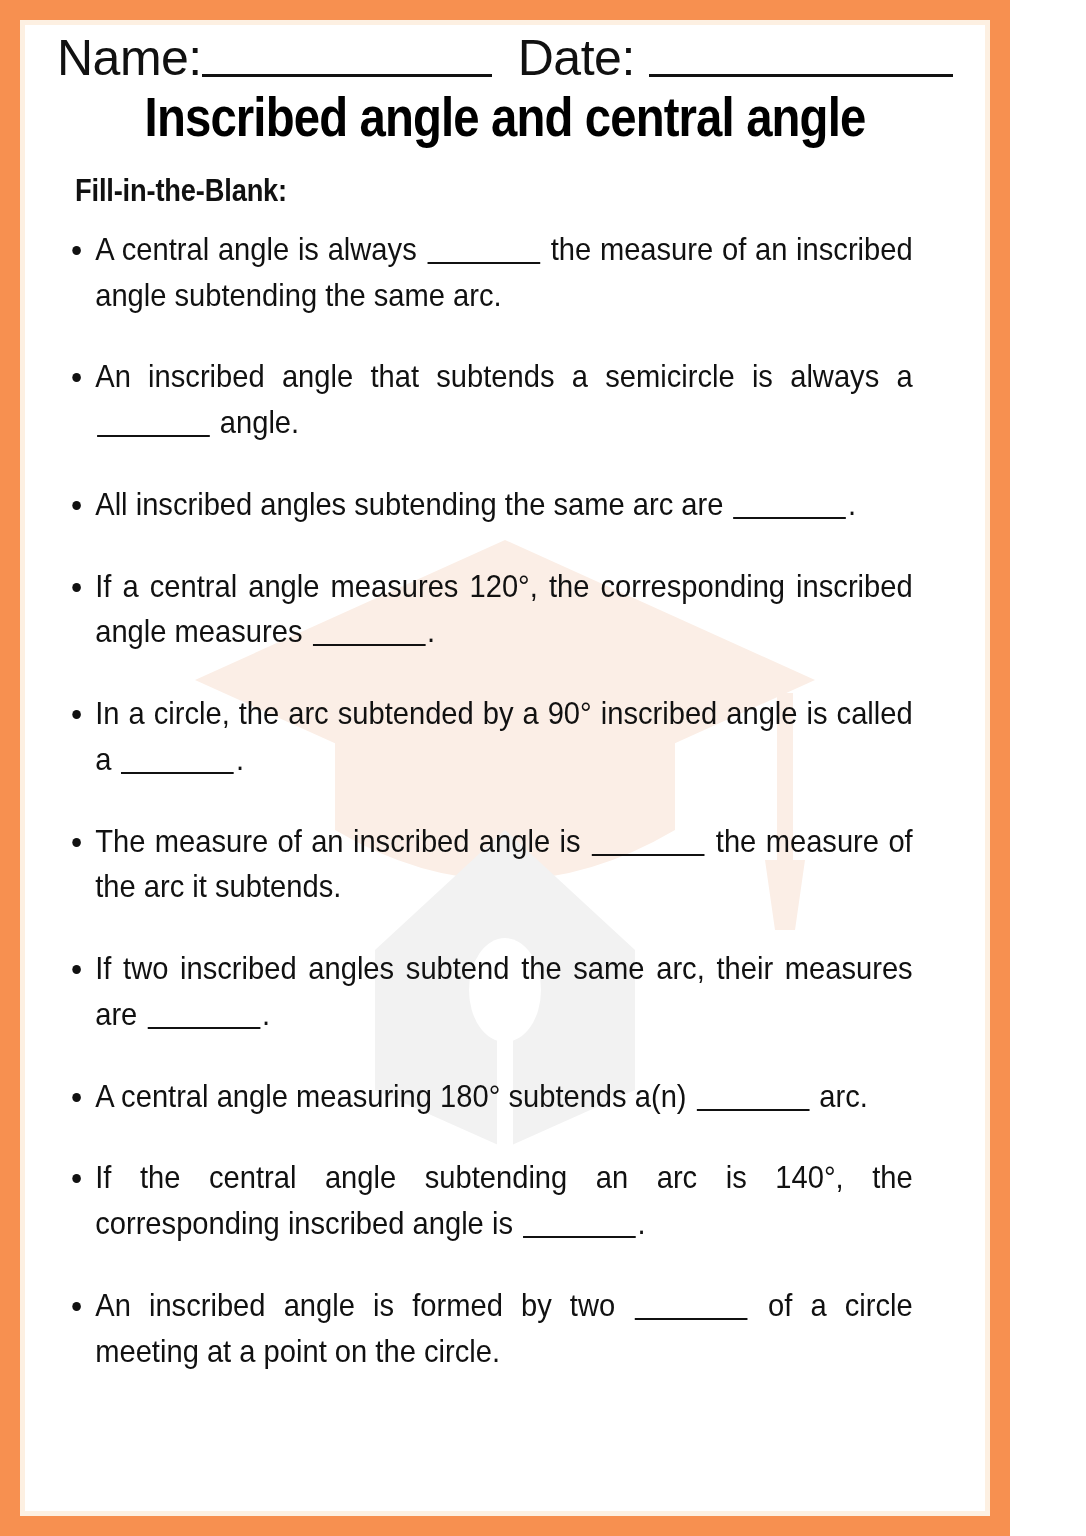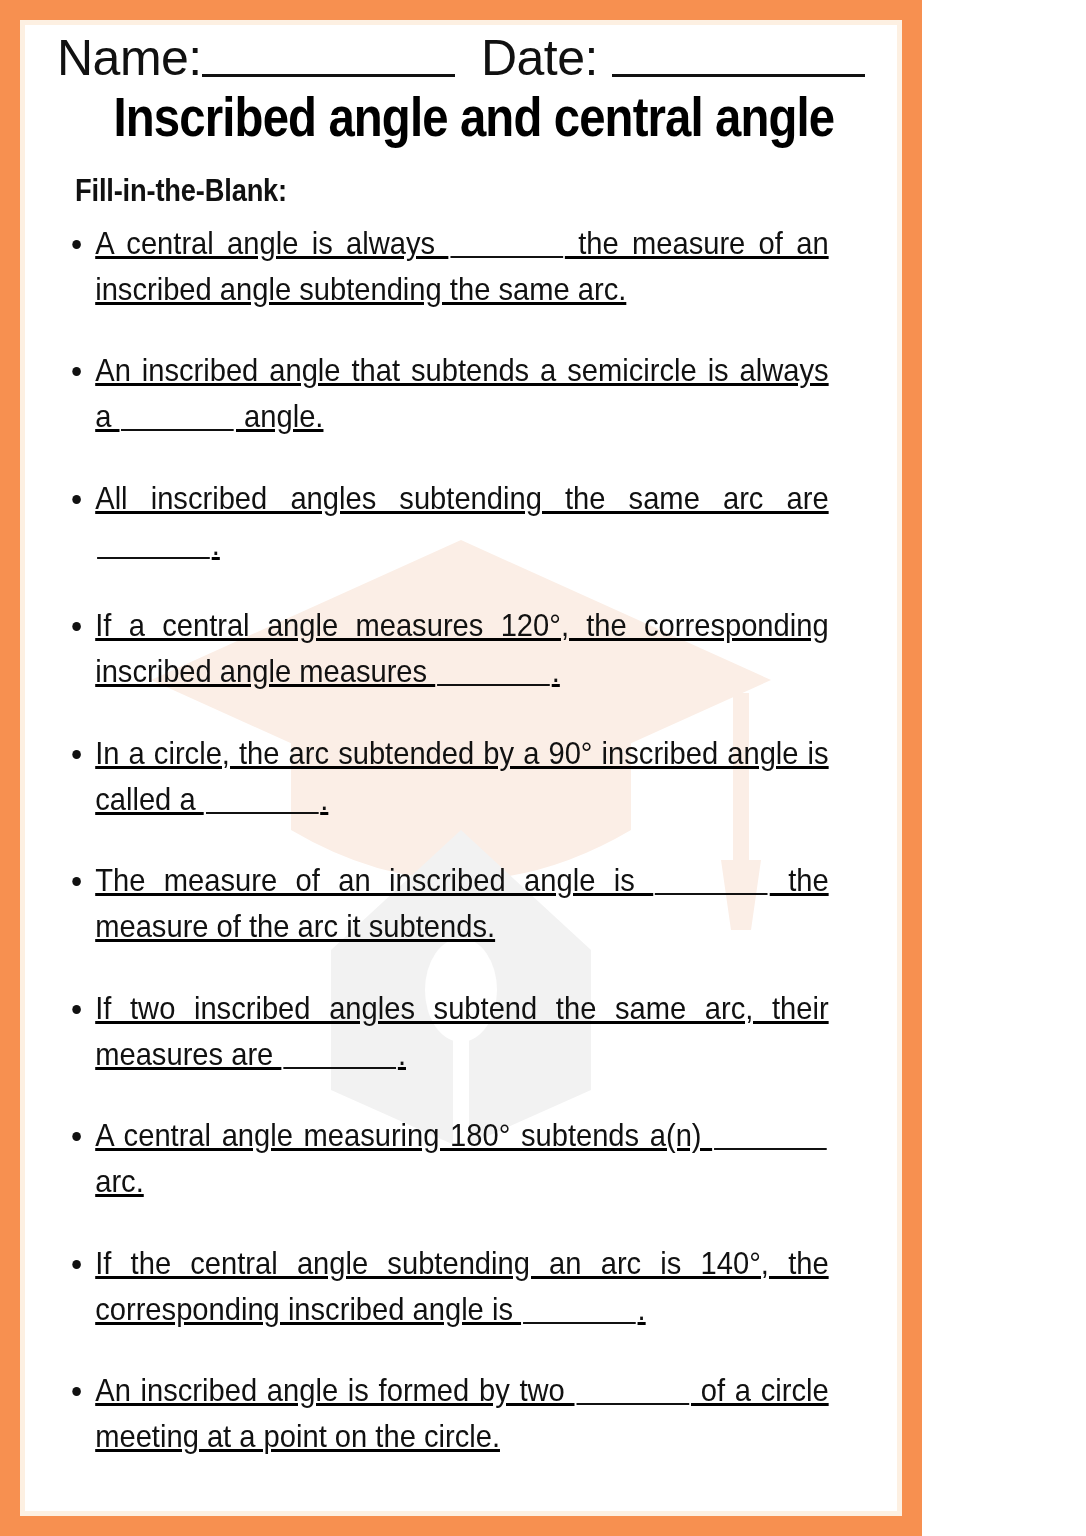--- a/index.html
+++ b/index.html
@@ -2,21 +2,21 @@
 <html><head>
 <meta charset="utf-8">
 <style>
   html, body {
     margin: 0;
     padding: 0;
     background: #ffffff;
   }
   .page {
     position: relative;
-    width: 922px;
+    width: 1010px;
     height: 1536px;
     box-sizing: border-box;
     background: #f79050;
     overflow: hidden;
     font-family: "Liberation Sans", sans-serif;
   }
   .inner-edge {
     position: absolute;
     left: 20px;
     top: 20px;
@@ -97,23 +97,22 @@
     color: #111;
     transform: scaleX(0.88);
     transform-origin: left top;
     margin: 26px 0 0 18px;
     letter-spacing: -0.2px;
   }
 
   
   .qlist {
     list-style: none;
-    margin: 12px 0 0 0;
+    margin: 18px 0 0 0;
     padding: 0;
-    text-decoration: underline;
   }
   .qitem {
     position: relative;
     padding-left: 40px;
     margin-bottom: 36px;
     font-size: 30.5px;
     line-height: 1.5;
     color: #111;
     text-align: justify;
     transform: scaleX(0.955);

